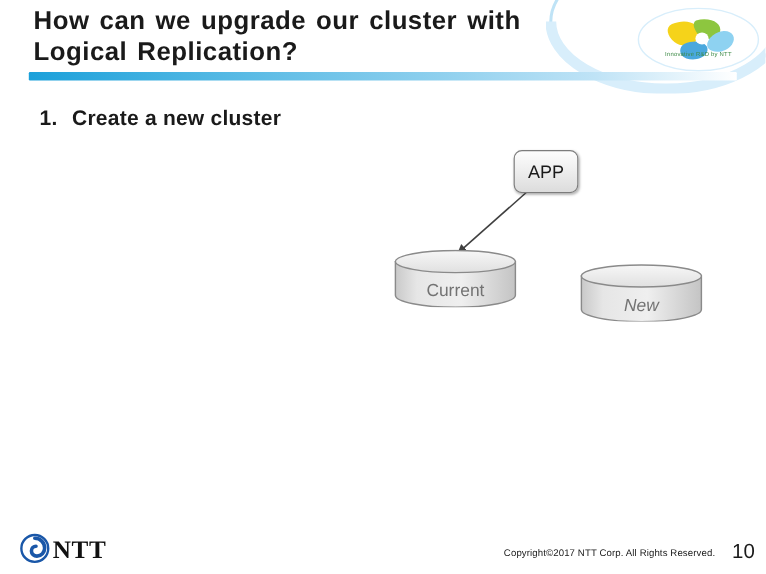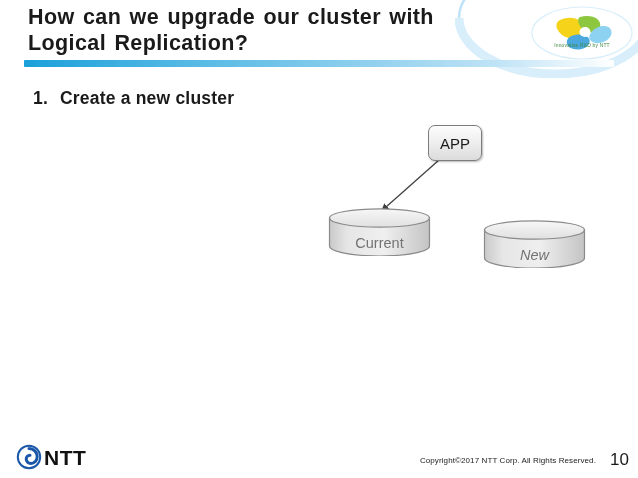--- a/index.html
+++ b/index.html
@@ -137,21 +137,21 @@
     position: absolute;
     left: 16px;
     top: 444px;
     width: 78px;
     height: 26px;
   }
   #footer-ntt-text {
     position: absolute;
     left: 44px;
     top: 446px;
-    font-family: Liberation Sans, sans-serif;
+    font-family: Liberation Serif, serif;
     font-size: 21px;
     font-weight: bold;
     color: #111111;
     letter-spacing: 0.5px;
   }
   #copyright {
     position: absolute;
     right: 42px;
     top: 456px;
     font-size: 8px;

